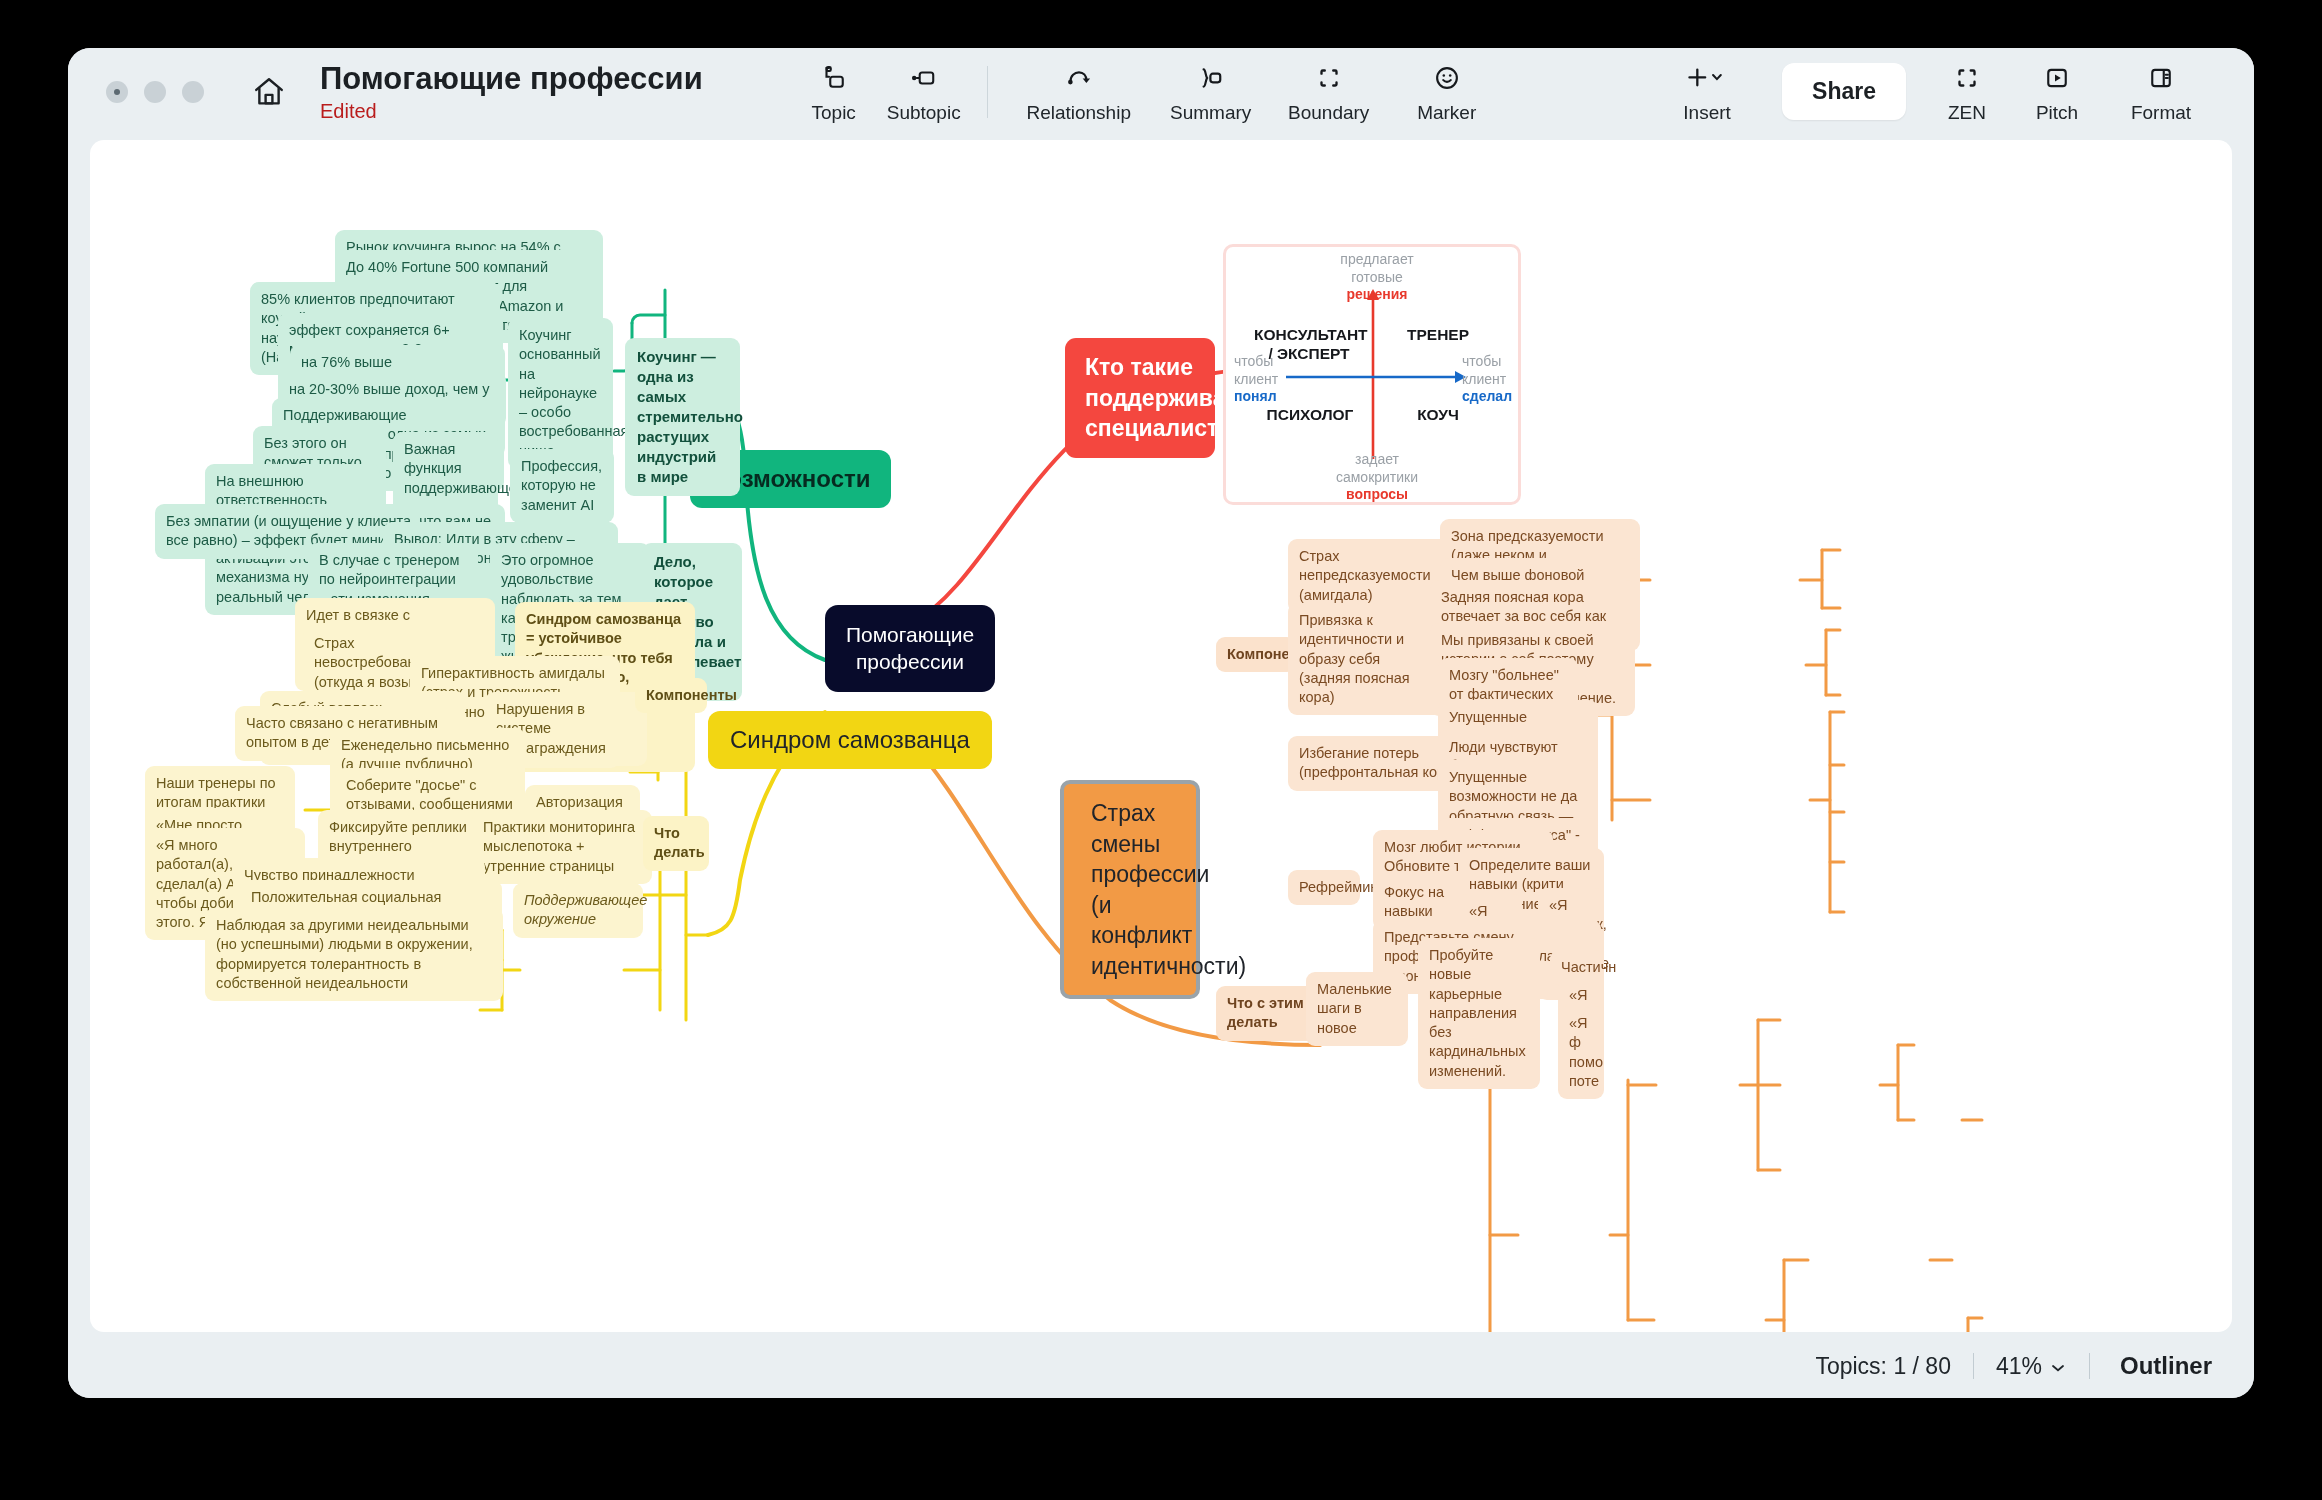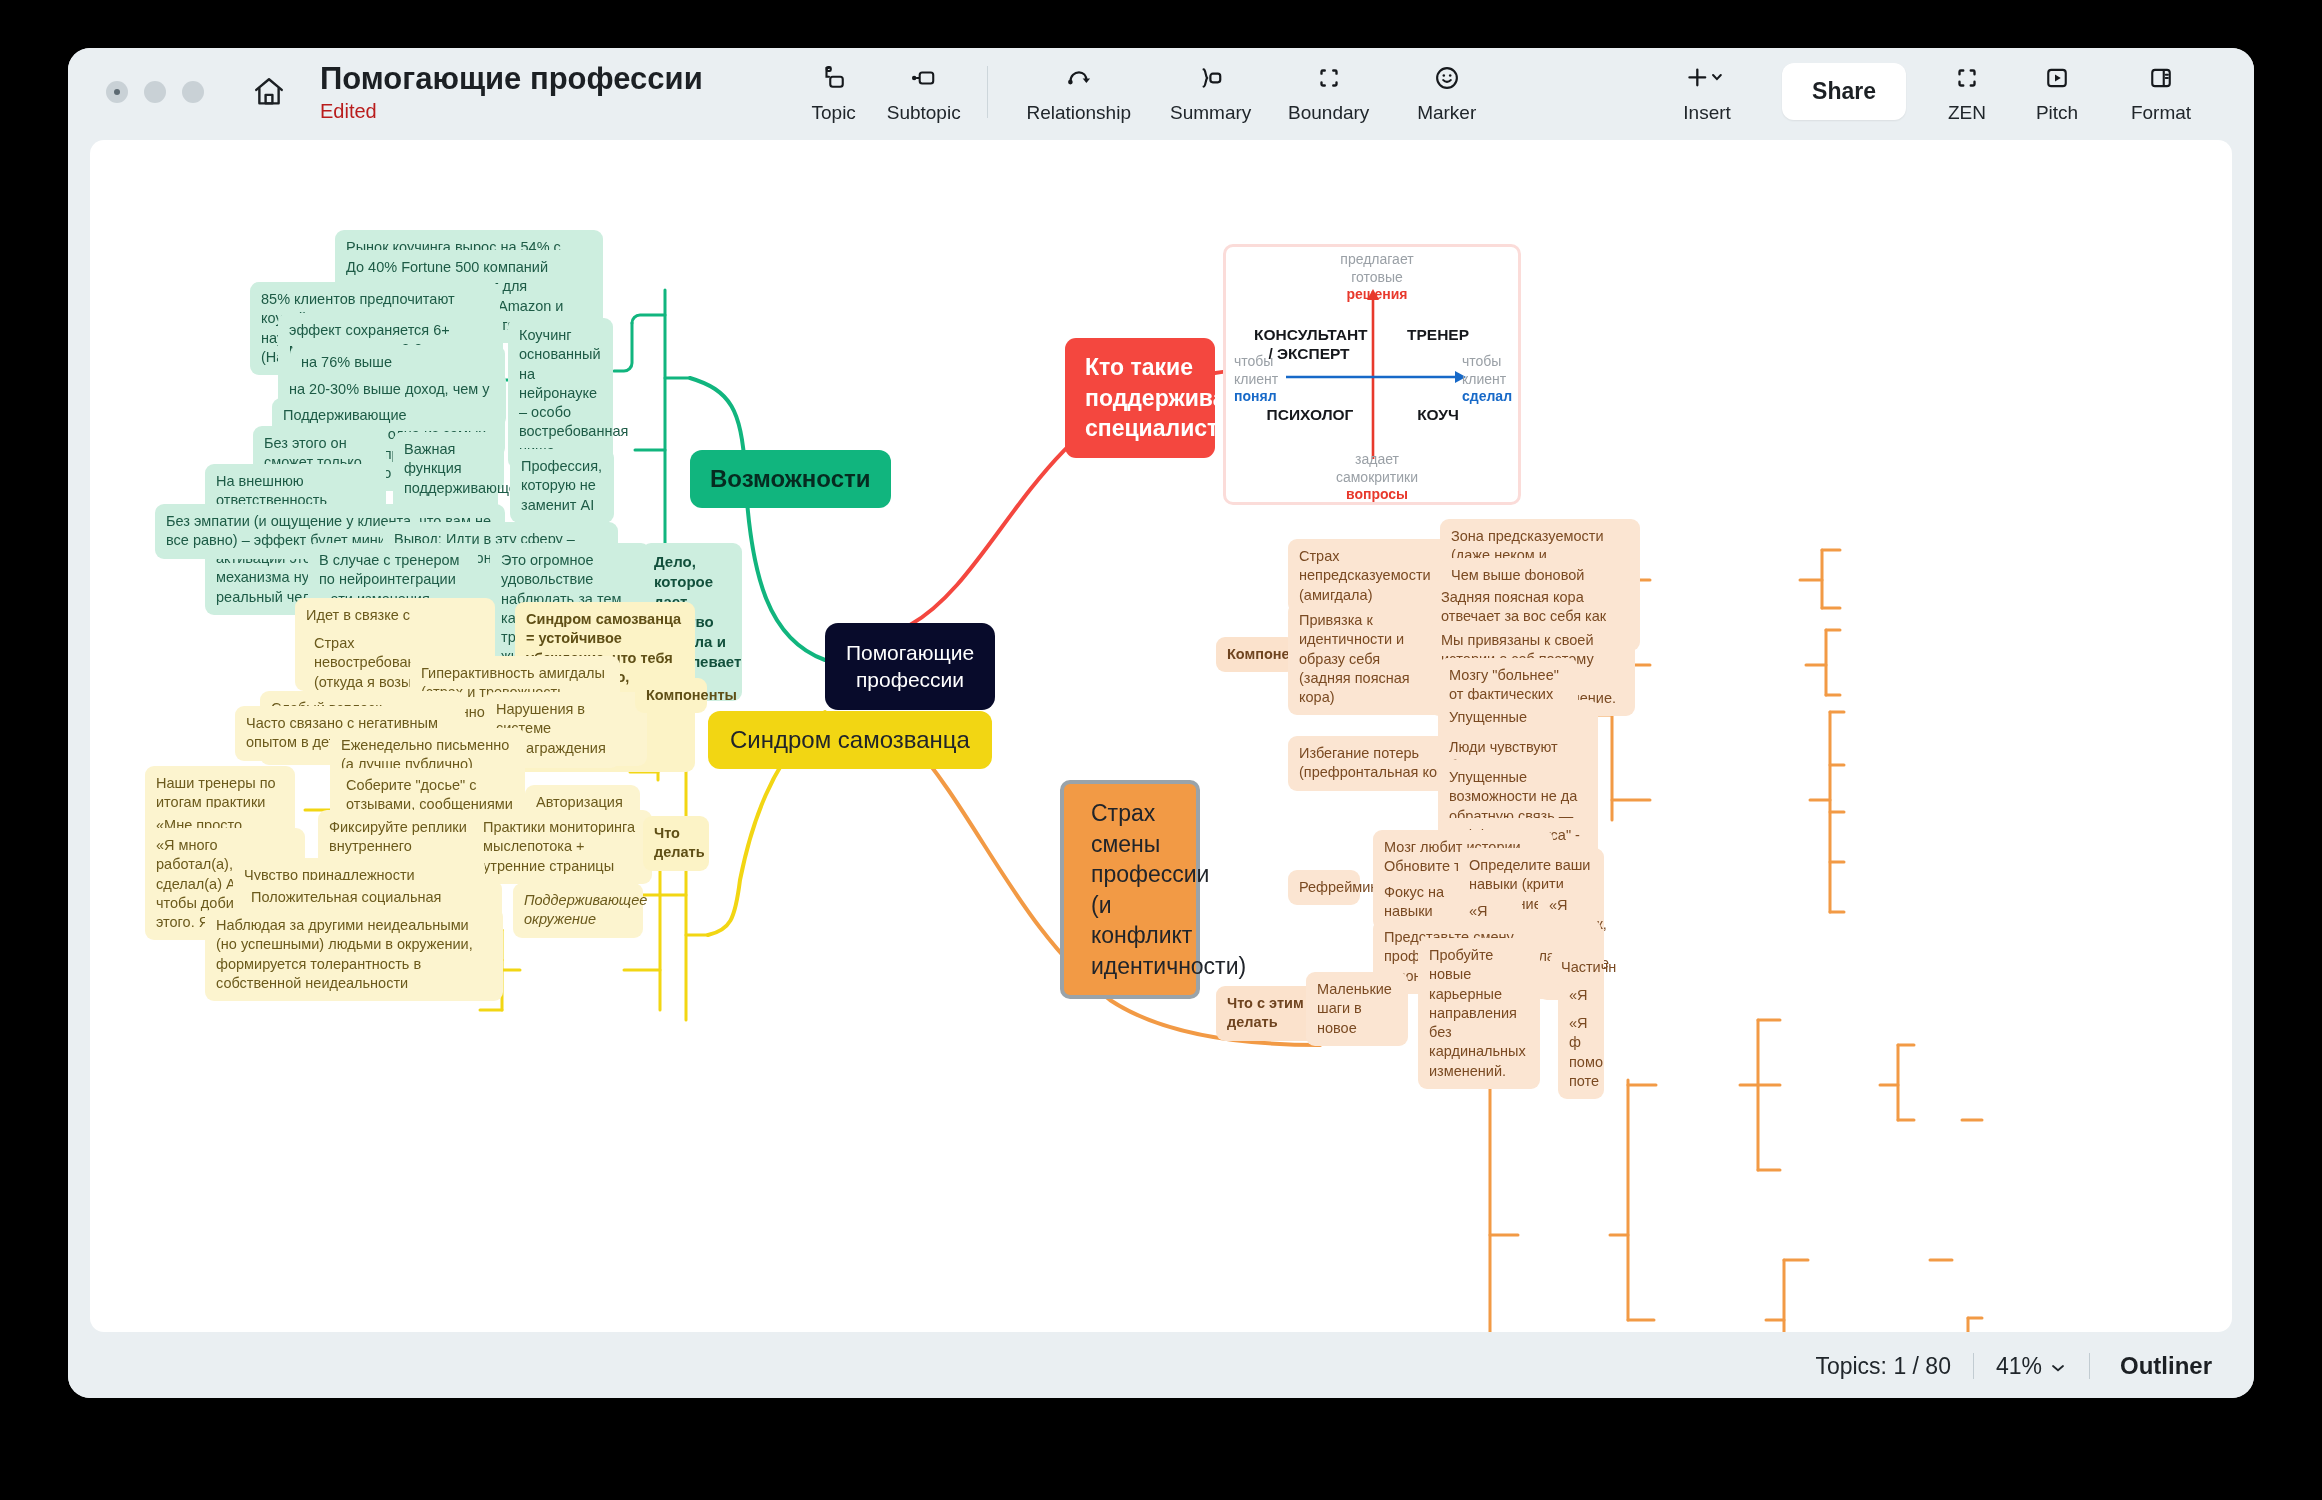--- a/index.html
+++ b/index.html
@@ -357,34 +357,35 @@
         <path d="M1694 1120 h24" stroke="#f29a45" stroke-width="3"></path>
         <path d="M1694 1240 h24" stroke="#f29a45" stroke-width="3"></path>
         <path d="M1840 1120 h22" stroke="#f29a45" stroke-width="3"></path>
         <path d="M1862 1205 h16" stroke="#f29a45" stroke-width="3"></path>
         <path d="M1878 1178 v56" stroke="#f29a45" stroke-width="3"></path>
         <path d="M1878 1178 h14" stroke="#f29a45" stroke-width="3"></path>
         <path d="M1878 1234 h14" stroke="#f29a45" stroke-width="3"></path>
       </g>
     </svg>
 
-    <div class="node" style="left:735px;top:483px;width:170px;background:#080b2b;color:#fff;
+    <div class="node" style="left:735px;top:465px;width:170px;background:#080b2b;color:#fff;
                 font-size:21px;font-weight:500;text-align:center;padding:16px 14px;
                 border-radius:13px;line-height:1.3;">Помогающие
 профессии</div>
 
     <div class="node gmain" style="left:600px;top:310px;">Возможности</div>
 
     <div class="node g3" style="left:245px;top:90px;width:268px;">Рынок коучинга вырос на 54% с 2019 года (ICF Global Study 2023)</div>
     <div class="node g3" style="left:245px;top:110px;width:268px;">До 40% Fortune 500 компаний инвестируют в коучинг для сотрудников, включая Amazon и Google (The Times, сентябрь 2024)</div>
     <div class="node g3" style="left:160px;top:142px;width:250px;">85% клиентов предпочитают коучей, которые используют научно-обоснованные методы (Harvard Business Review)</div>
     <div class="node g3" style="left:188px;top:173px;width:225px;">эффект сохраняется 6+ месяцев вместо 2-3 месяцев в классическом коучинге (Journal of Applied Psychology)</div>
     <div class="node g3" style="left:200px;top:205px;width:215px;">на 76% выше результативность по сравнению с классическим коучингом (Neuroleadership Institute)</div>
     <div class="node g3" style="left:188px;top:232px;width:228px;">на 20-30% выше доход, чем у классических коучей (ICF)</div>
     <div class="node g3" style="left:418px;top:178px;width:105px;">Коучинг основанный на нейронауке – особо востребованная ниша</div>
+    <div class="node g2" style="left:535px;top:198px;width:115px;">Коучинг — одна из самых стремительно растущих индустрий в мире</div>
     <div class="node g3" style="left:182px;top:258px;width:232px;">Поддерживающие специалисты – одна из самых "человеческих профессий", которую сложно заменить AI.</div>
     <div class="node g3" style="left:163px;top:286px;width:133px;">Без этого он сможет только информировать, но не трансформировать.</div>
     <div class="node g3" style="left:115px;top:324px;width:175px;">На внешнюю ответственность перед AI мозг не реагирует. Для активации этого механизма нужен реальный человек.</div>
     <div class="node g3" style="left:303px;top:292px;width:105px;">Важная функция поддерживающего специалиста – создать доверие и эмоциальный контакт.</div>
     <div class="node g3" style="left:420px;top:309px;width:104px;">Профессия, которую не заменит AI</div>
     <div class="node g3" style="left:65px;top:364px;width:350px;">Без эмпатии (и ощущение у клиента, что вам не все равно) – эффект будет минимальный</div>
     <div class="node g3" style="left:293px;top:382px;width:235px;">Вывод: Идти в эту сферу – разумное экономически решение</div>
     <div class="node g3" style="left:218px;top:403px;width:170px;">В случае с тренером по нейроинтеграции – эти изменения наступают очень быстро (несколько недель - месяцев)</div>
     <div class="node g3" style="left:400px;top:403px;width:160px;">Это огромное удовольствие наблюдать за тем, как твоя работа трансформирует жизни людей.</div>
     <div class="node g2" style="left:552px;top:403px;width:100px;">Дело, которое дает чувство смысла и продлевает жизнь</div>

